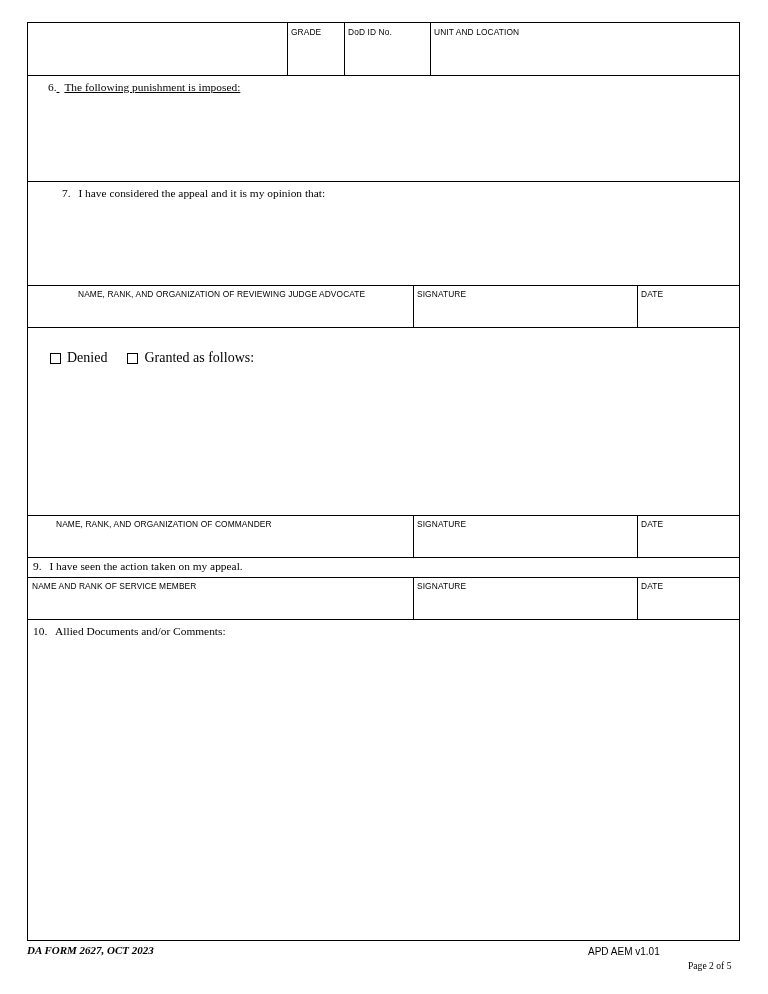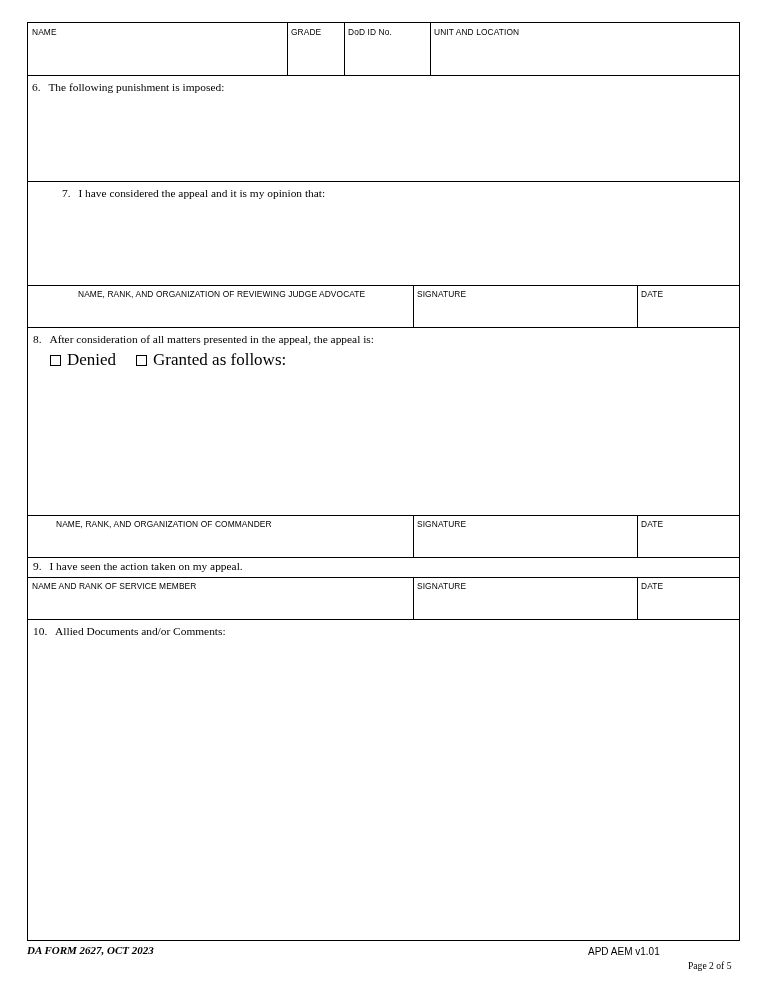--- a/index.html
+++ b/index.html
@@ -84,21 +84,21 @@
     display: inline-block;
     width: 11px;
     height: 11px;
     box-sizing: border-box;
     border: 1.1px solid #000000;
     background: #ffffff;
     vertical-align: middle;
   }
   .checklabel {
     font-family: "Liberation Serif", serif;
-    font-size: 17px;
+    font-size: 14px;
     margin-left: 6px;
     margin-right: 20px;
     color: #000000;
   }
 
   
   #footer {
     position: absolute;
     left: 27px;
     top: 944px;
@@ -153,42 +153,38 @@
 
   <div class="vrule" style="left:385px; top:262px; height:42px;"></div>
   <div class="vrule" style="left:609px; top:262px; height:42px;"></div>
 
   <div class="vrule" style="left:385px; top:492px; height:42px;"></div>
   <div class="vrule" style="left:609px; top:492px; height:42px;"></div>
 
   <div class="vrule" style="left:385px; top:554px; height:42px;"></div>
   <div class="vrule" style="left:609px; top:554px; height:42px;"></div>
 
-  <div class="cell" style="left:0; top:0; width:259px; height:52px;">
-    <div class="lbl" style="position:absolute; left:4px; top:5px;">NAME</div>
-    <div class="lbl" style="position:absolute; left:5px; top:20px; font-family:'Liberation Serif',serif; font-size:11px;"></div>
-  </div>
 
   <div class="cell" style="left:259px; top:0; width:57px; height:52px;">
     <div class="lbl" style="position:absolute; left:4px; top:5px;">GRADE</div>
     <div class="lbl" style="position:absolute; left:5px; top:20px; font-family:'Liberation Serif',serif; font-size:11px;"></div>
   </div>
 
   <div class="cell" style="left:402px; top:0; width:311px; height:52px;">
     <div class="lbl" style="position:absolute; left:4px; top:5px;">UNIT AND LOCATION</div>
     <div class="lbl" style="position:absolute; left:5px; top:20px; font-family:'Liberation Serif',serif; font-size:11px;"></div>
   </div>
 
   <div class="cell" style="left:316px; top:0; width:86px; height:52px;">
     <div class="lbl" style="position:absolute; left:4px; top:5px;">DoD ID No.</div>
     <div class="lbl" style="position:absolute; left:5px; top:20px; font-family:'Liberation Serif',serif; font-size:11px;"></div>
   </div>
 
   <div class="cell" style="left:0; top:52px; width:713px; height:106px;">
-    <div class="item" style="position:absolute; left:4px; top:6px;">
+    <div class="item" style="position:absolute; left:20px; top:6px;text-decoration:underline;">
       <span class="num">6.</span>
       <span style="margin-left:5px;">The following punishment is imposed:</span>
     </div>
     <div class="item" style="position:absolute; left:10px; top:28px; white-space:pre-wrap;"></div>
   </div>
 
   <div class="cell" style="left:0; top:158px; width:713px; height:104px;">
     <div class="item" style="position:absolute; left:5px; top:6px;margin-left:29px;">
       <span class="num">7.</span>
       <span style="margin-left:5px;">I have considered the appeal and it is my opinion that:</span>
@@ -205,24 +201,20 @@
     <div class="lbl" style="position:absolute; left:4px; top:5px;">SIGNATURE</div>
     <div class="lbl" style="position:absolute; left:5px; top:20px; font-family:'Liberation Serif',serif; font-size:11px;"></div>
   </div>
 
   <div class="cell" style="left:609px; top:262px; width:104px; height:42px;">
     <div class="lbl" style="position:absolute; left:4px; top:5px;">DATE</div>
     <div class="lbl" style="position:absolute; left:5px; top:20px; font-family:'Liberation Serif',serif; font-size:11px;"></div>
   </div>
 
   <div class="cell" style="left:0; top:304px; width:713px; height:188px;">
-    <div class="item" style="position:absolute; left:5px; top:6px;">
-      <span class="num">8.</span>
-      <span style="margin-left:5px;">After consideration of all matters presented in the appeal, the appeal is:</span>
-    </div>
 
     <div class="checkrow" style="left:22px; top:23px;">
       <span class="checkbox"></span>
       <span class="checklabel">Denied</span>
       <span class="checkbox"></span>
       <span class="checklabel">Granted as follows:</span>
     </div>
 
     <div class="item" style="position:absolute; left:10px; top:48px; white-space:pre-wrap;"></div>
   </div>

